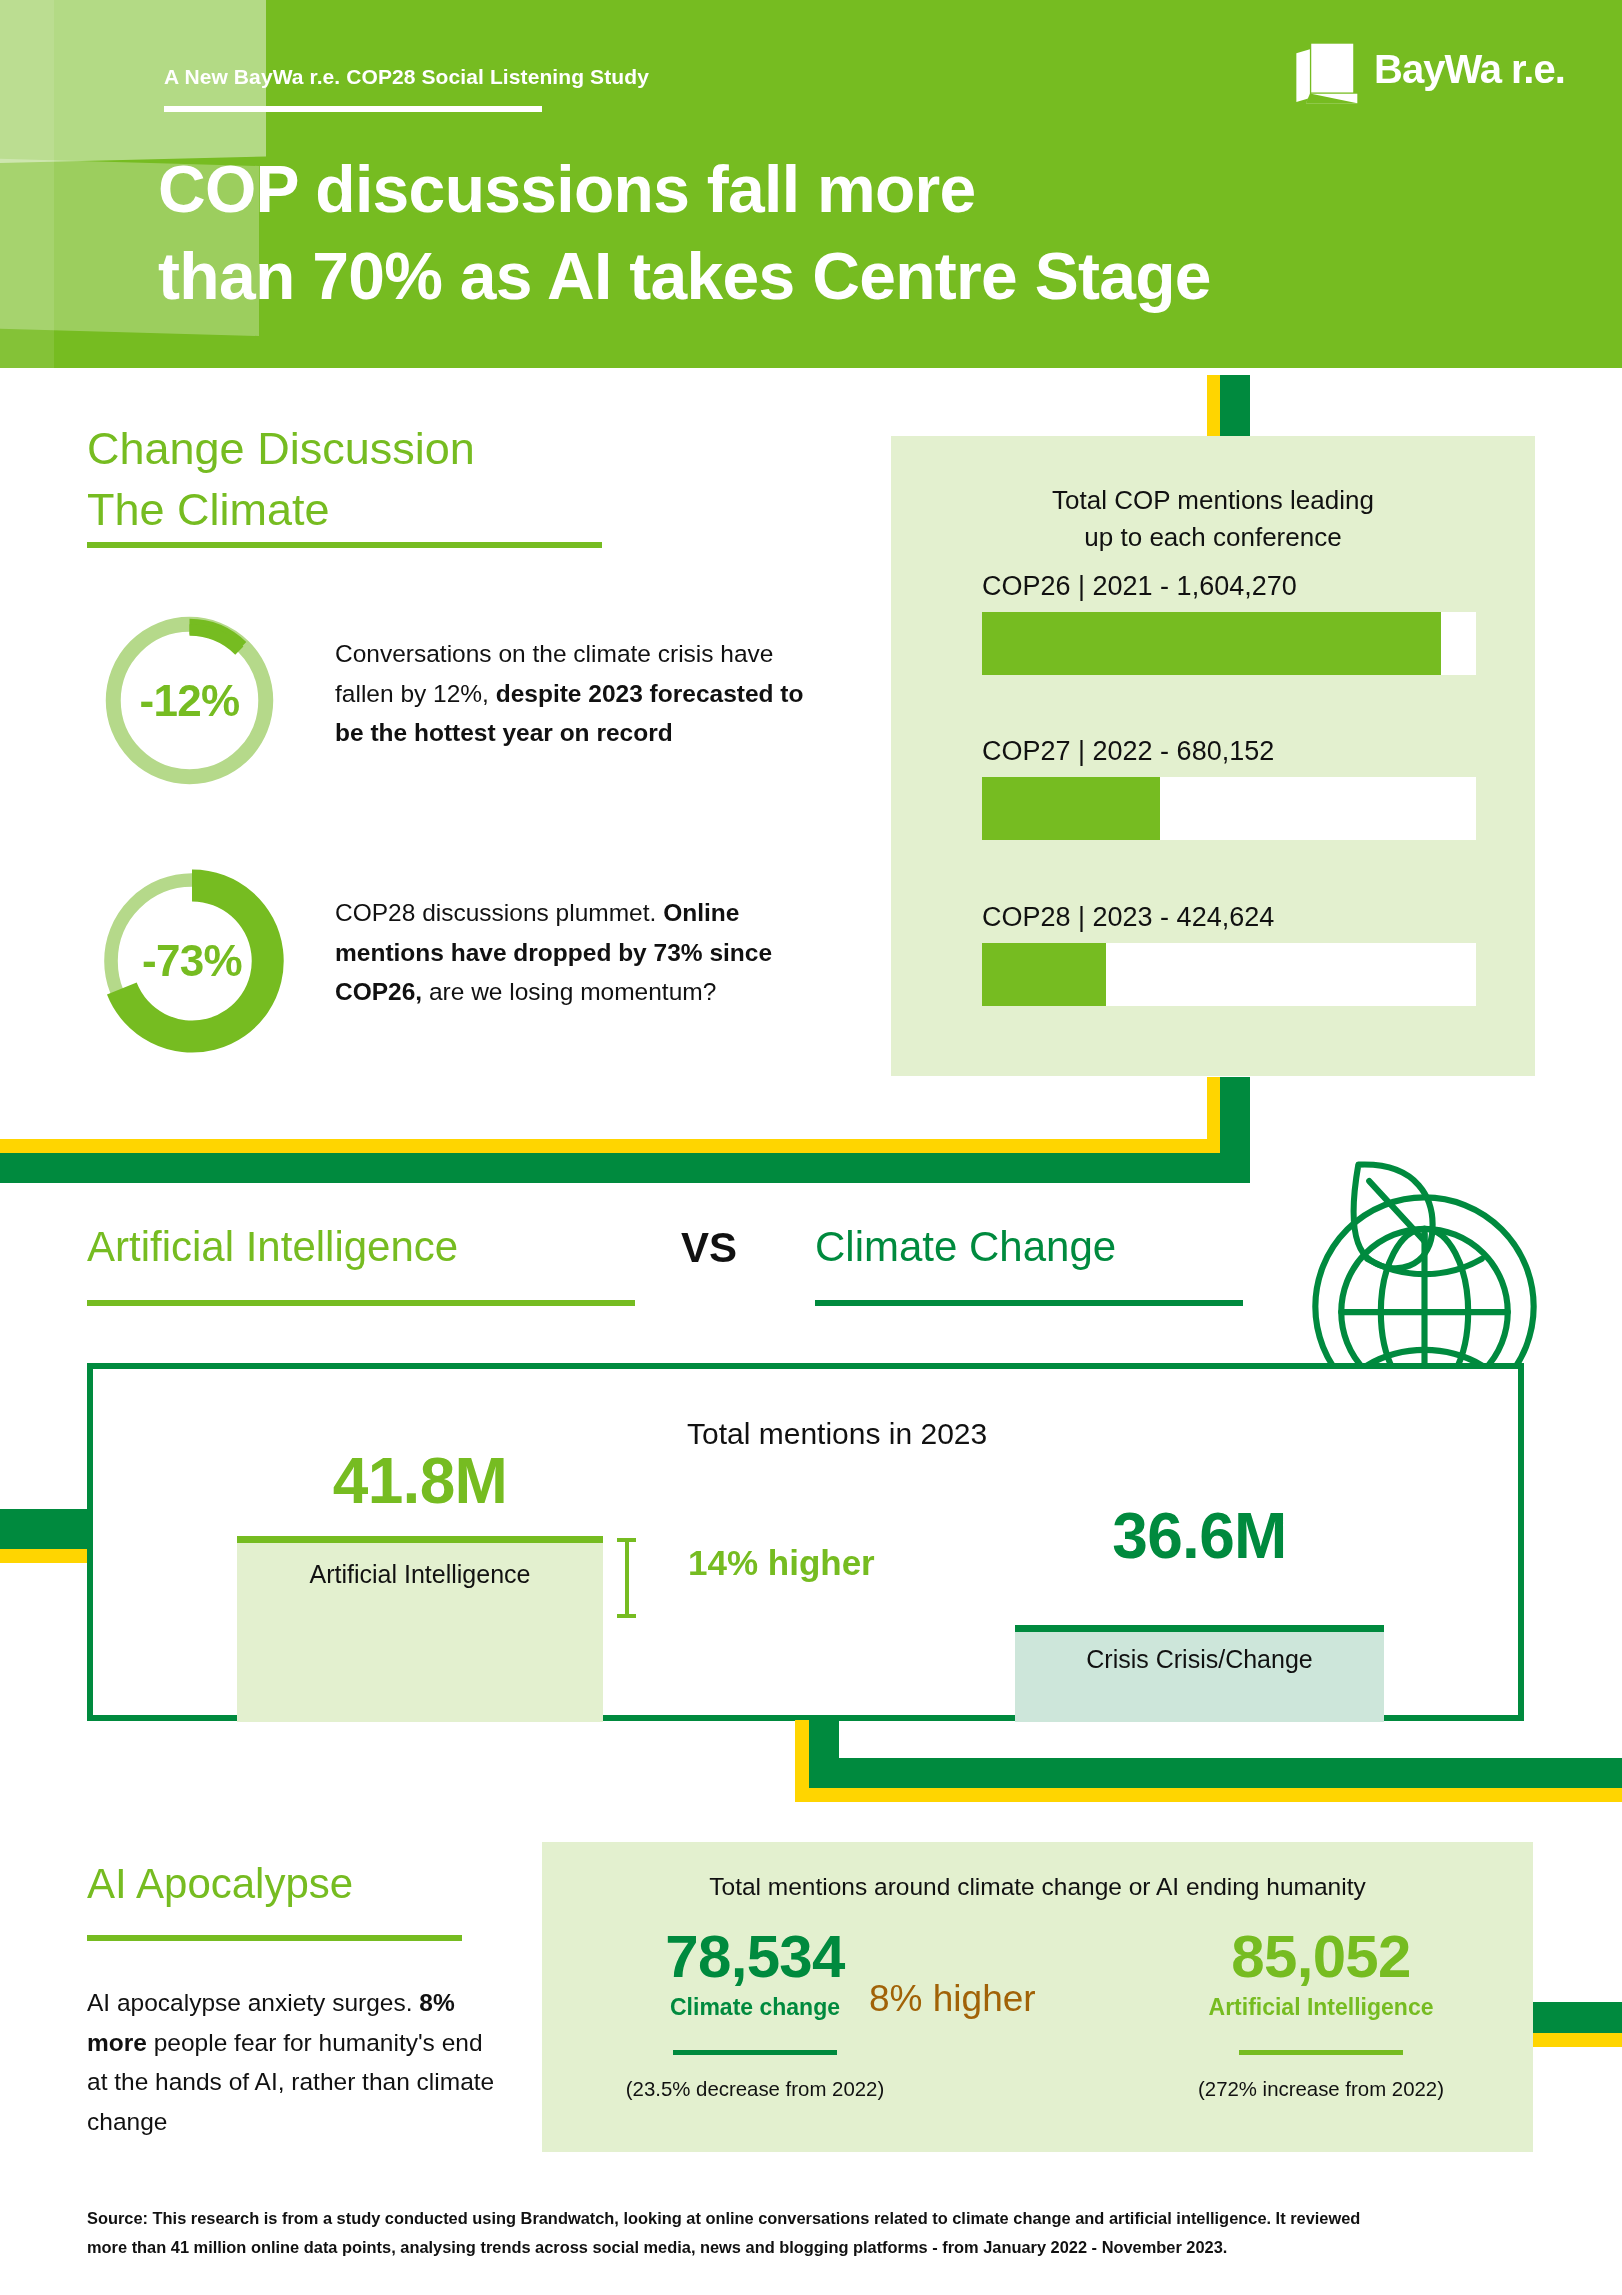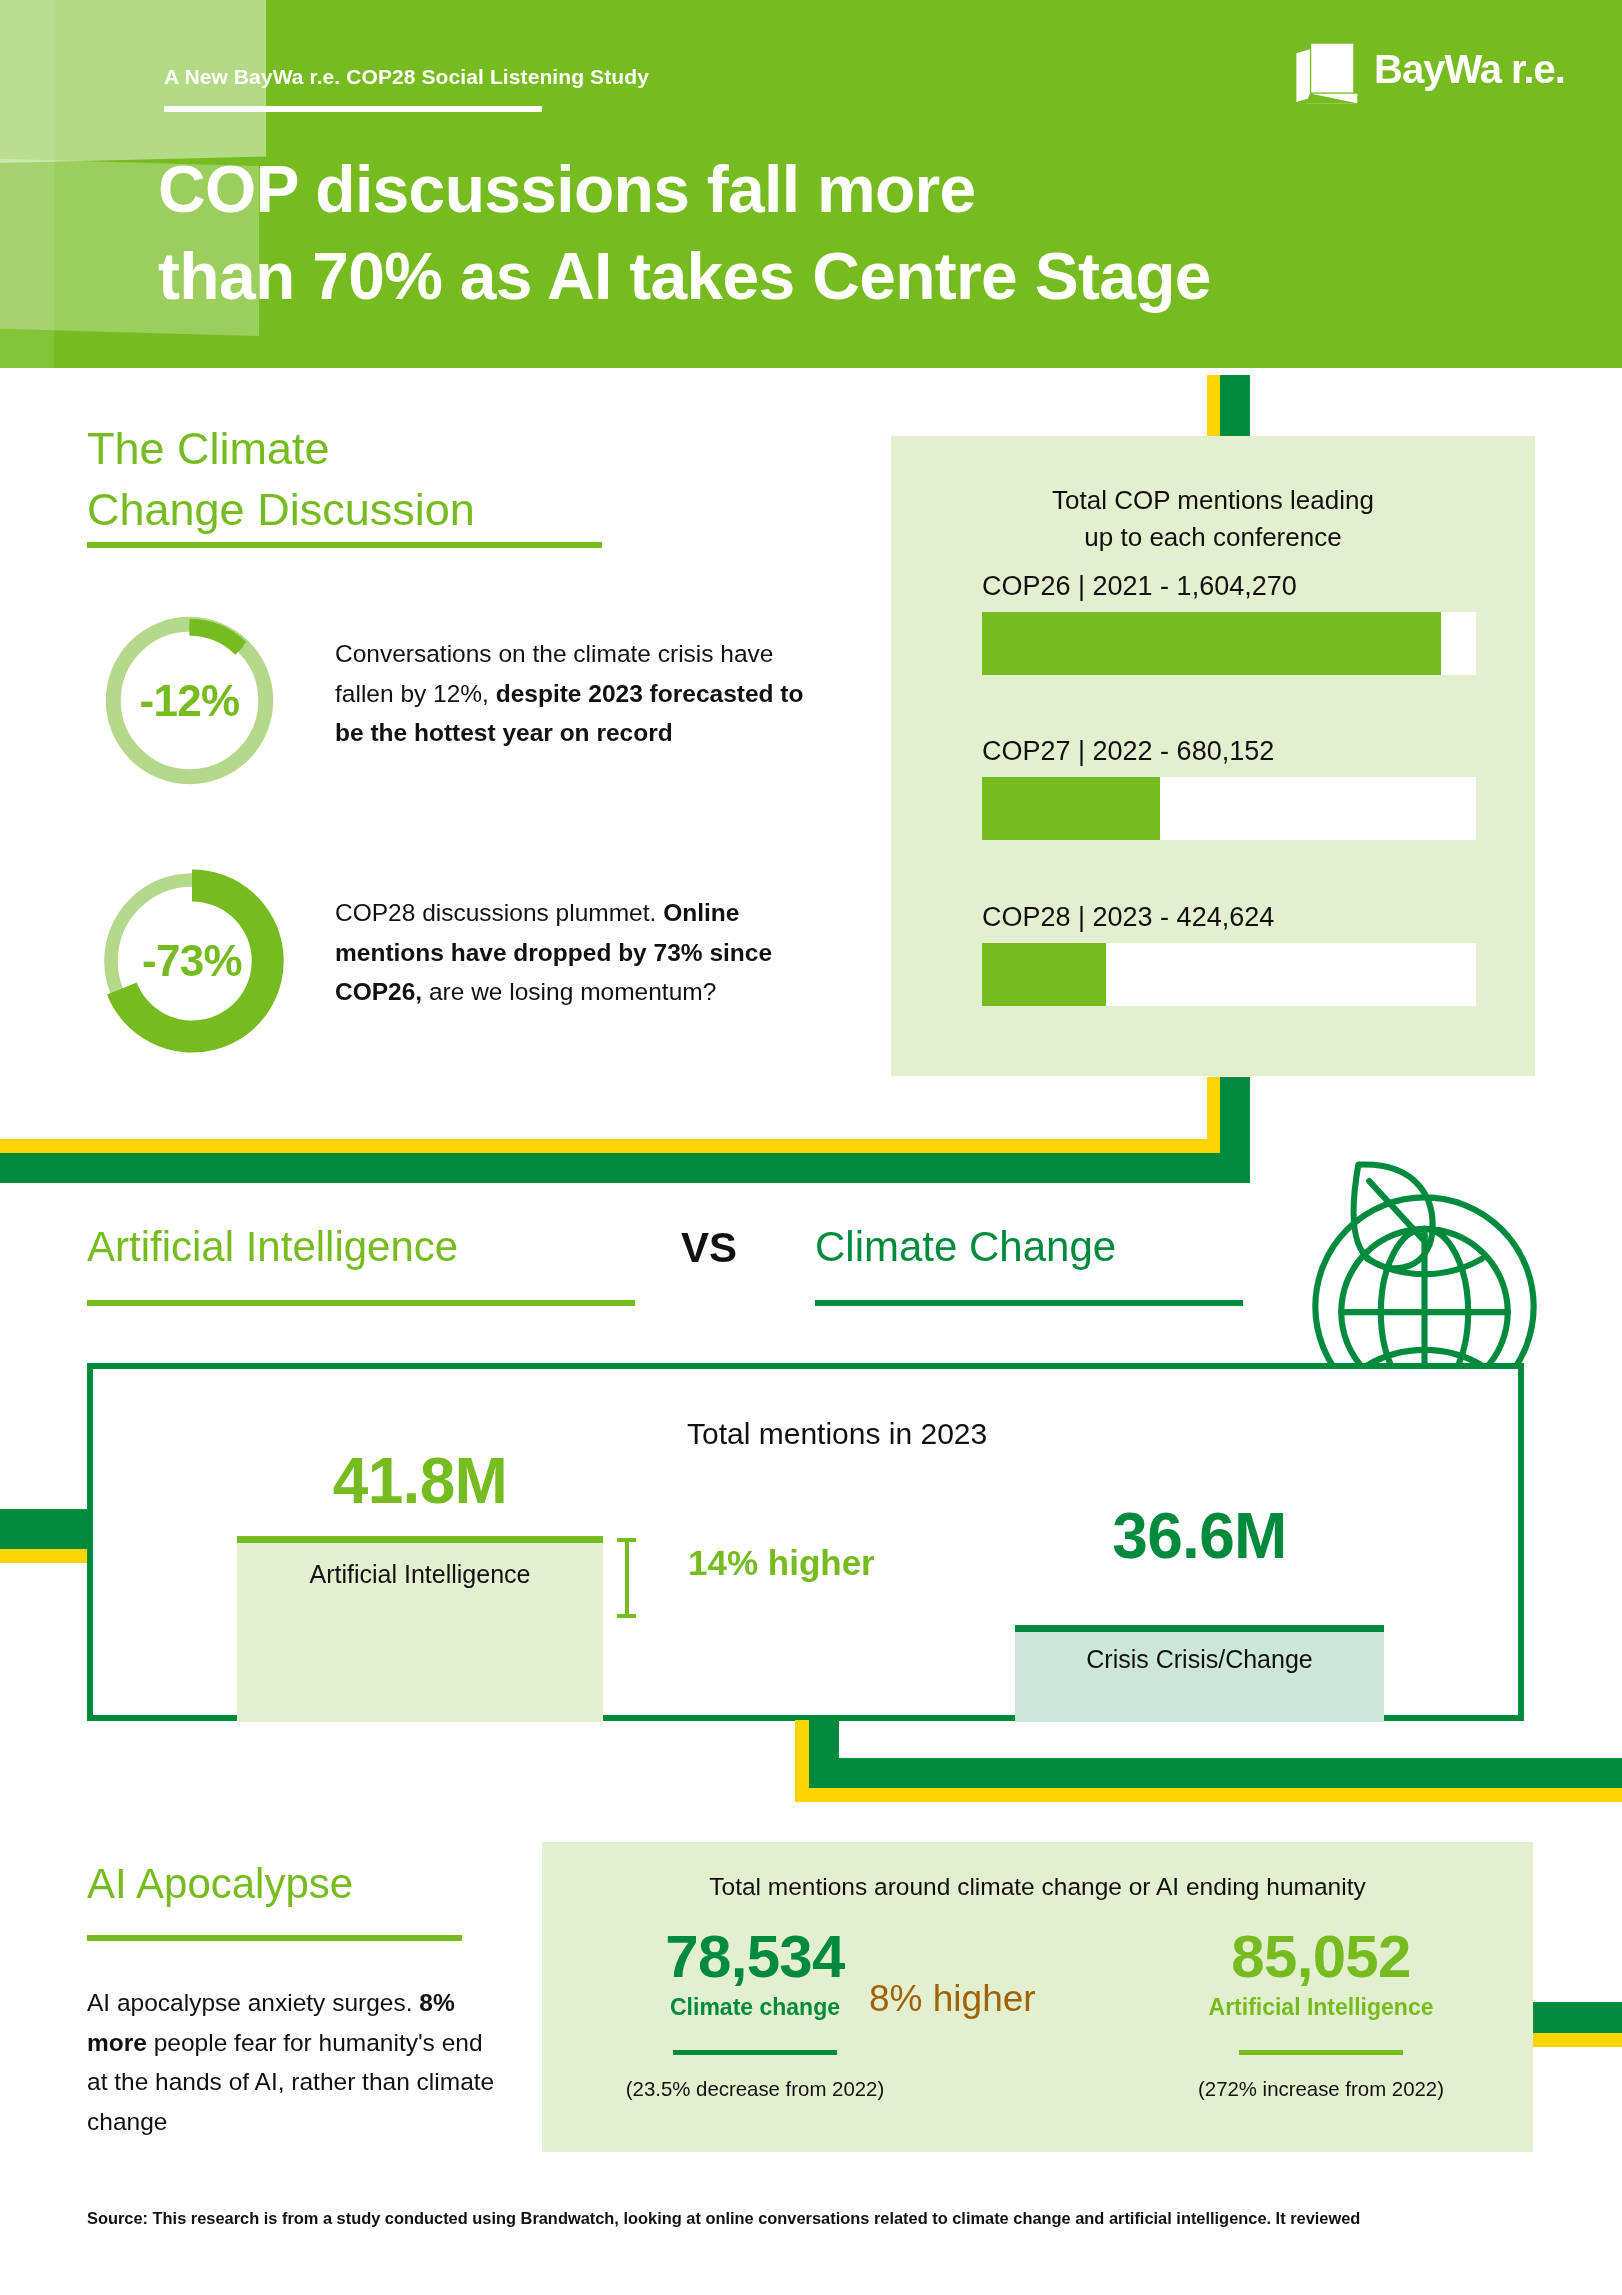--- a/index.html
+++ b/index.html
@@ -184,22 +184,22 @@
       <polygon points="2,16 22,10 22,82 2,88" fill="#ffffff"></polygon>
       <rect x="24" y="2" width="62" height="72" fill="#ffffff"></rect>
       <polygon points="24,76 92,76 92,90 16,90" fill="#ffffff"></polygon>
       <polygon points="22,76 24,76 92,90 16,90" fill="#76bc21"></polygon>
     </svg>
     <div class="logo-word">BayWa r.e.</div>
   </div>
 </div>
 
 <div class="s1-title">
+  <div>Change Discussion</div>
   <div>The Climate</div>
-  <div>Change Discussion</div>
 </div>
 <div class="s1-rule"></div>
 
 <div class="donut-wrap" style="left:101px; top:612px;">
   <div class="donut" style="width:177px;height:177px;">
     <svg width="177" height="177" viewBox="0 0 260 260">
       <circle cx="130" cy="130" r="112" fill="none" stroke="#b5d98a" stroke-width="22"></circle>
       <path d="M 130 10 A 120 120 0 0 1 213.4 44.2 L 197.2 60.8 A 97 97 0 0 0 130 33 Z" fill="#76bc21"></path>
       <path d="M 130 18 A 112 112 0 0 1 209.2 50.8 L 197.2 62.8 A 95 95 0 0 0 130 35 Z" fill="#76bc21"></path>
     </svg>
@@ -325,14 +325,15 @@
     <div class="sub">(272% increase from 2022)</div>
   </div>
 </div>
 <div class="s3-mid">8% higher</div>
 
 <div class="s3-right-g"></div>
 <div class="s3-right-y"></div>
 
 <div class="footer">
   <div>Source: This research is from a study conducted using Brandwatch, looking at online conversations related to climate change and artificial intelligence. It reviewed</div>
+  <div>more than 41 million online data points, analysing trends across social media, news and blogging platforms - from January 2022 - November 2023.</div>
 </div>
 
 
 </body></html>

